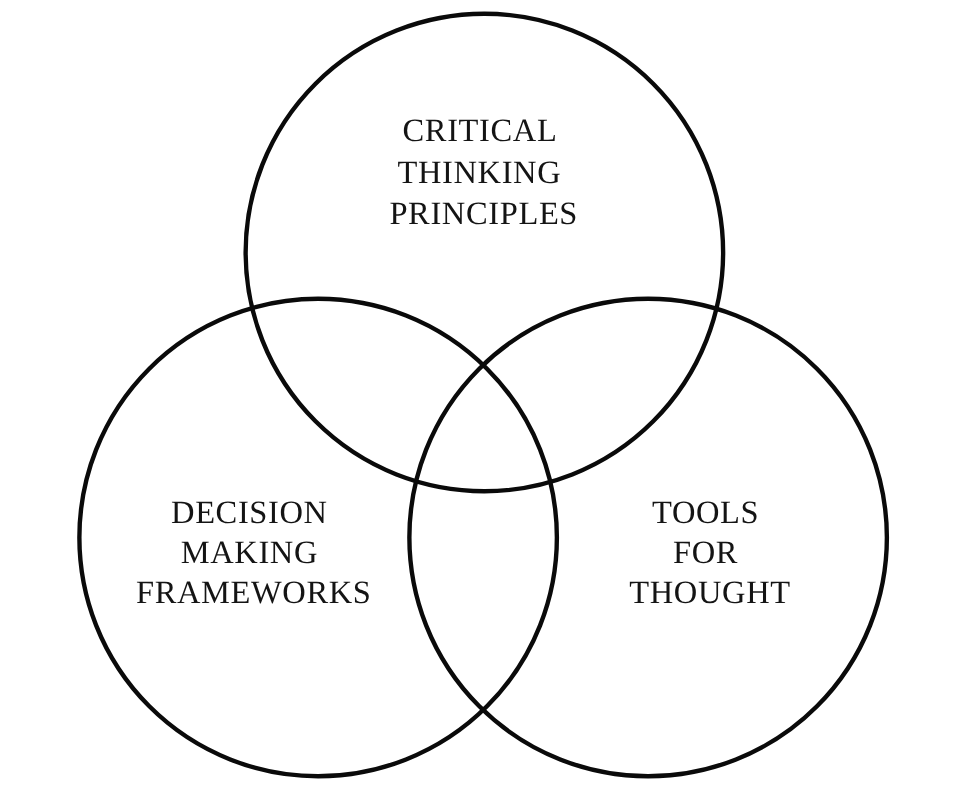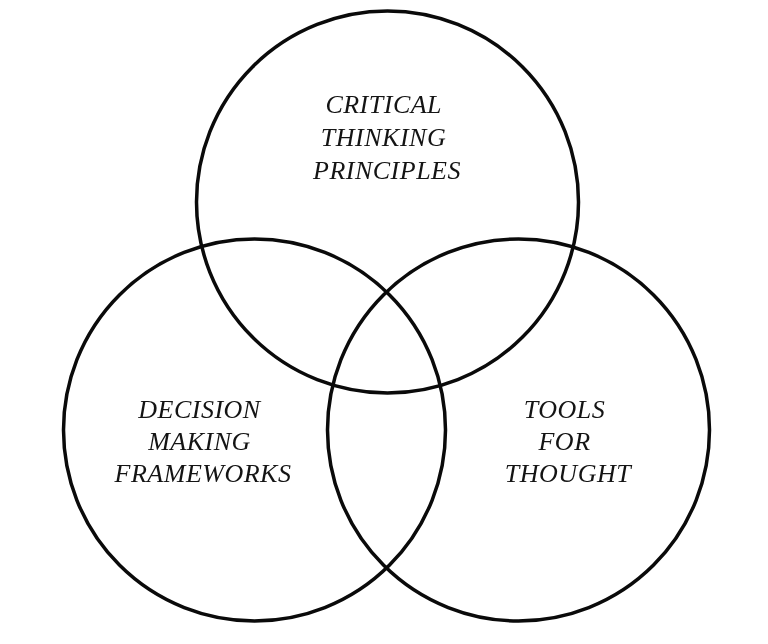--- a/index.html
+++ b/index.html
@@ -11,21 +11,20 @@
       height: 644px;
       background: #ffffff;
       overflow: hidden;
       font-family: "Liberation Serif", "DejaVu Serif", serif;
     }
     .venn-wrap {
       position: relative;
       width: 768px;
       height: 644px;
       background: #ffffff;
-      font-style: italic;
     }
     svg {
       display: block;
     }
     .venn-circle {
       fill: none;
       stroke: #0a0a0a;
       stroke-width: 3.5;
     }
     .venn-label {

